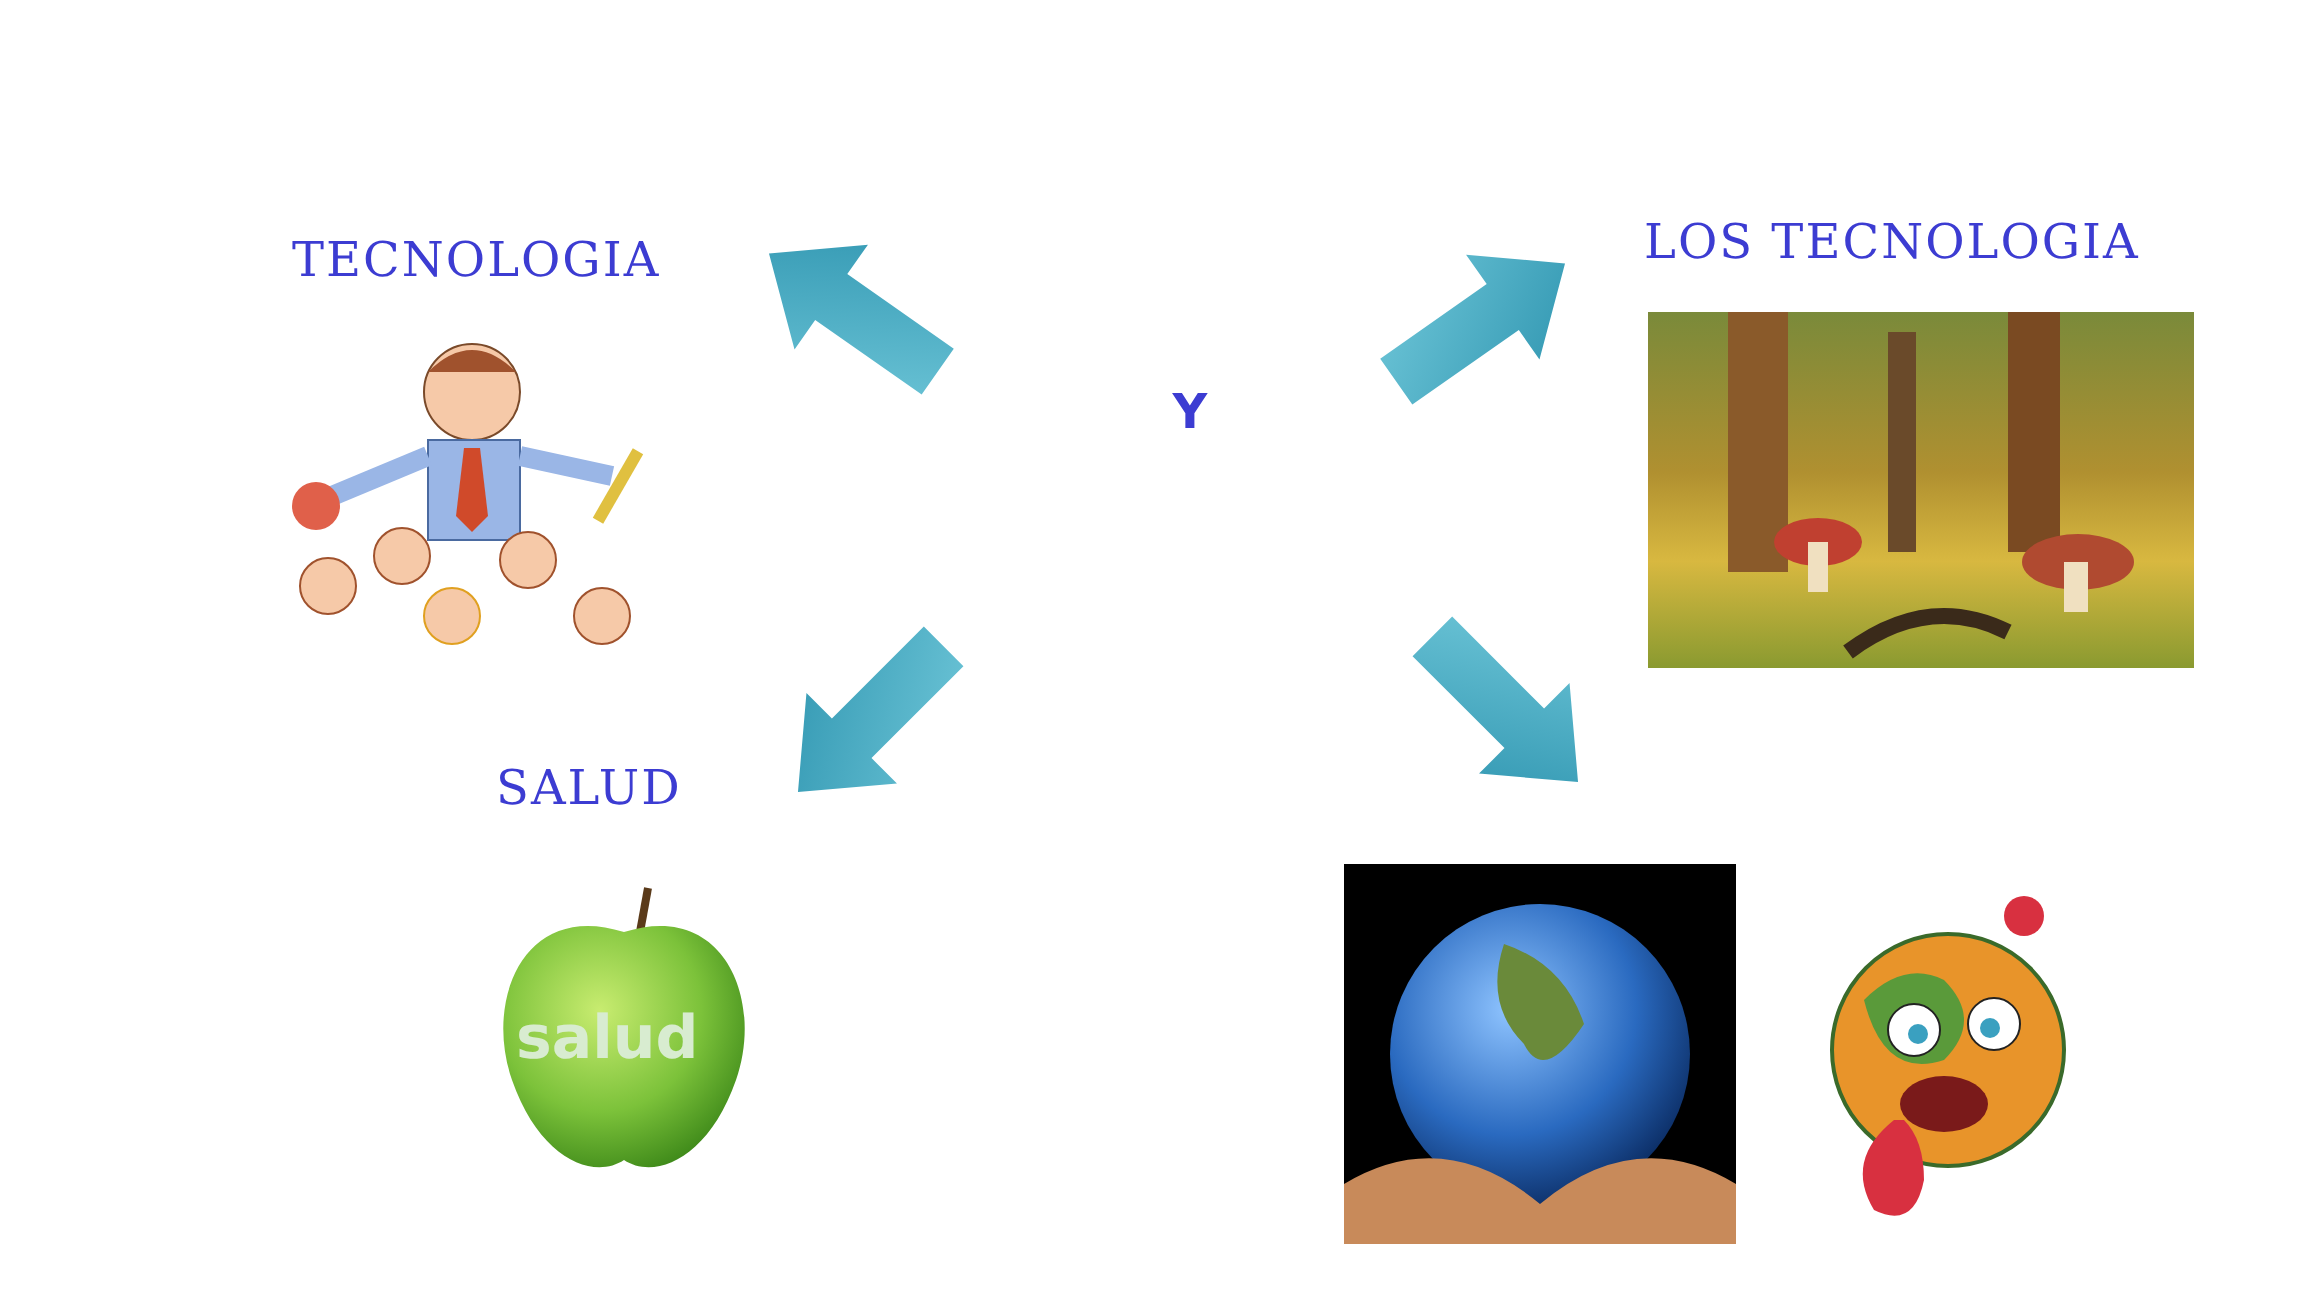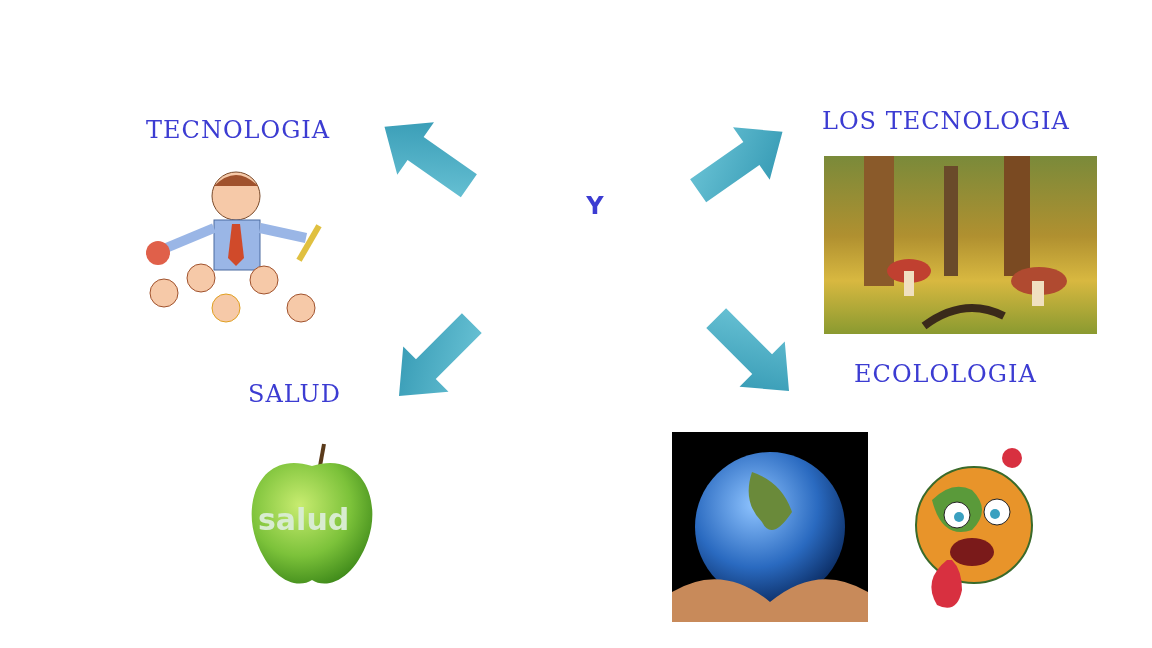--- a/index.html
+++ b/index.html
@@ -13,21 +13,20 @@
 <body>
 
 <div class="center">
   <div>Y</div>
 </div>
 
 <div class="label" style="left:146px; top:116px;">TECNOLOGIA</div>
 <div class="label" style="left:822px; top:107px;">LOS TECNOLOGIA</div>
 <div class="label" style="left:248px; top:380px;">SALUD</div>
 <div class="label" style="left:854px; top:360px;">
-  <div>ECOLOLOGIA</div>
 </div>
 
 <svg class="arrow" style="left:0; top:0;" width="1152" height="648">
   <defs>
     <linearGradient id="ag" x1="0" y1="0" x2="1" y2="1">
       <stop offset="0" stop-color="#6ec6d8"></stop>
       <stop offset="1" stop-color="#2f95b0"></stop>
     </linearGradient>
   </defs>
 

